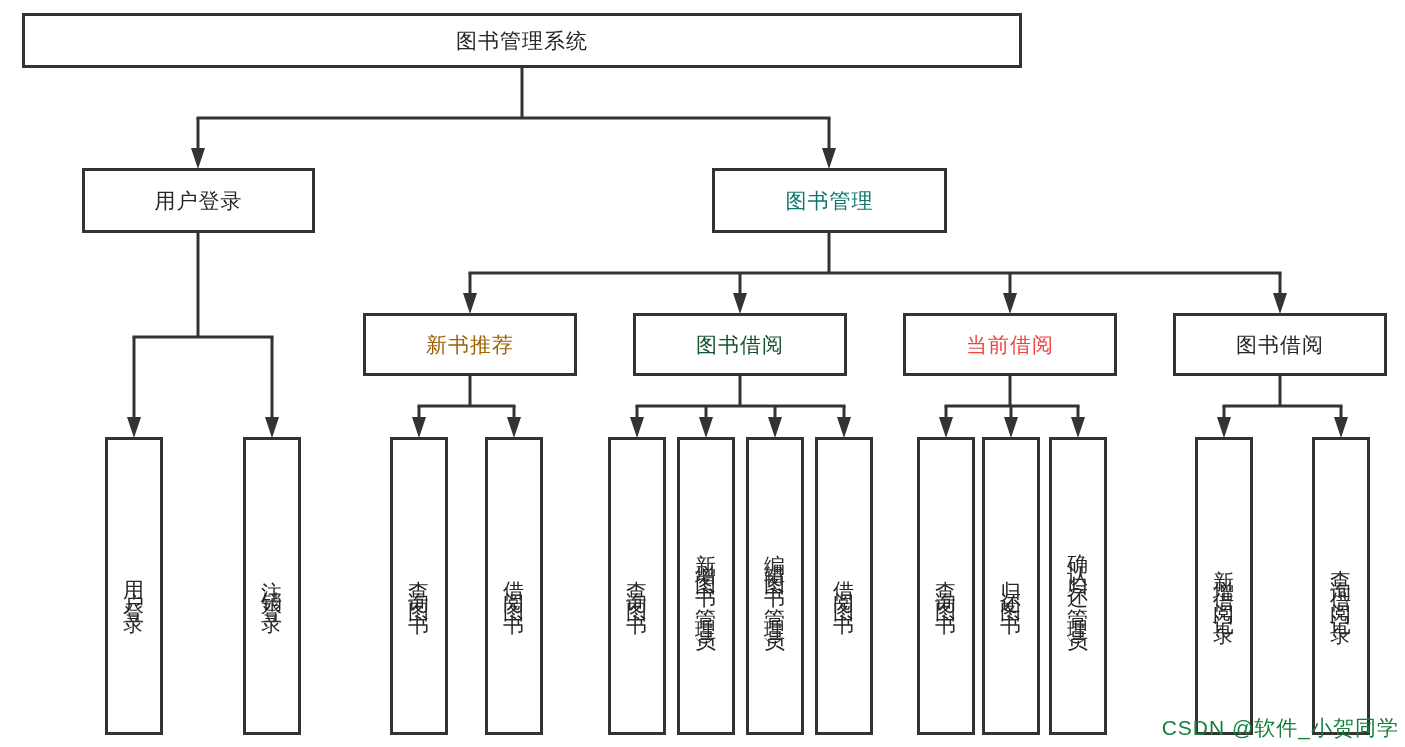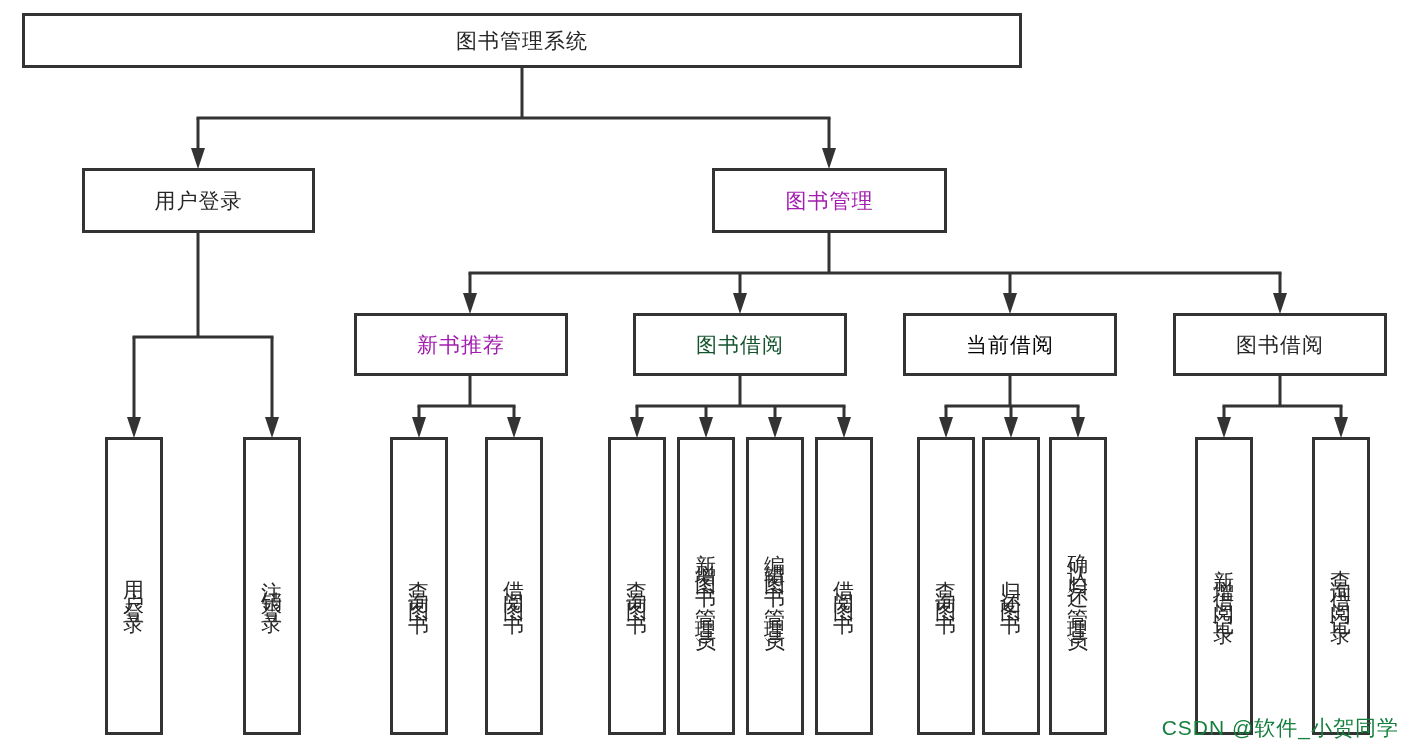--- a/index.html
+++ b/index.html
@@ -80,30 +80,30 @@
       <line x1="1341" y1="406" x2="1341" y2="421" stroke="#333333" stroke-width="3"></line>
       <polygon points="1334,417 1348,417 1341,438" fill="#333333"></polygon>
     </svg>
   <div id="nodes-layer">
       <div class="node hnode" style="left: 22px; top: 13px; width: 1000px; height: 55px; border-color: rgb(51, 51, 51); color: rgb(38, 38, 38);">
         <span class="node-label">图书管理系统</span>
       </div>
       <div class="node hnode" style="left: 82px; top: 168px; width: 233px; height: 65px; border-color: rgb(51, 51, 51); color: rgb(38, 38, 38);">
         <span class="node-label">用户登录</span>
       </div>
-      <div class="node hnode" style="left: 712px; top: 168px; width: 235px; height: 65px; border-color: rgb(51, 51, 51); color: #a21caf;">
+      <div class="node hnode" style="left: 712px; top: 168px; width: 235px; height: 65px; border-color: rgb(51, 51, 51); color: #0f766e;">
         <span class="node-label">图书管理</span>
       </div>
-      <div class="node hnode" style="left: 354px; top: 313px; width: 214px; height: 63px; border-color: rgb(51, 51, 51); color: #a21caf;">
+      <div class="node hnode" style="left: 363px; top: 313px; width: 214px; height: 63px; border-color: rgb(51, 51, 51); color: #a16207;">
         <span class="node-label">新书推荐</span>
       </div>
       <div class="node hnode" style="left: 633px; top: 313px; width: 214px; height: 63px; border-color: rgb(51, 51, 51); color: #14532d;">
         <span class="node-label">图书借阅</span>
       </div>
-      <div class="node hnode" style="left: 903px; top: 313px; width: 214px; height: 63px; border-color: rgb(51, 51, 51); color: #000000;">
+      <div class="node hnode" style="left: 903px; top: 313px; width: 214px; height: 63px; border-color: rgb(51, 51, 51); color: #ef4444;">
         <span class="node-label">当前借阅</span>
       </div>
       <div class="node hnode" style="left: 1173px; top: 313px; width: 214px; height: 63px; border-color: rgb(51, 51, 51); color: rgb(38, 38, 38);">
         <span class="node-label">图书借阅</span>
       </div>
       <div class="node vnode" style="left: 105px; top: 437px; width: 58px; height: 298px; border-color: rgb(51, 51, 51); color: rgb(38, 38, 38);">
         <span class="node-label">用户登录</span>
       </div>
       <div class="node vnode" style="left: 243px; top: 437px; width: 58px; height: 298px; border-color: rgb(51, 51, 51); color: rgb(38, 38, 38);">
         <span class="node-label">注销登录</span>

